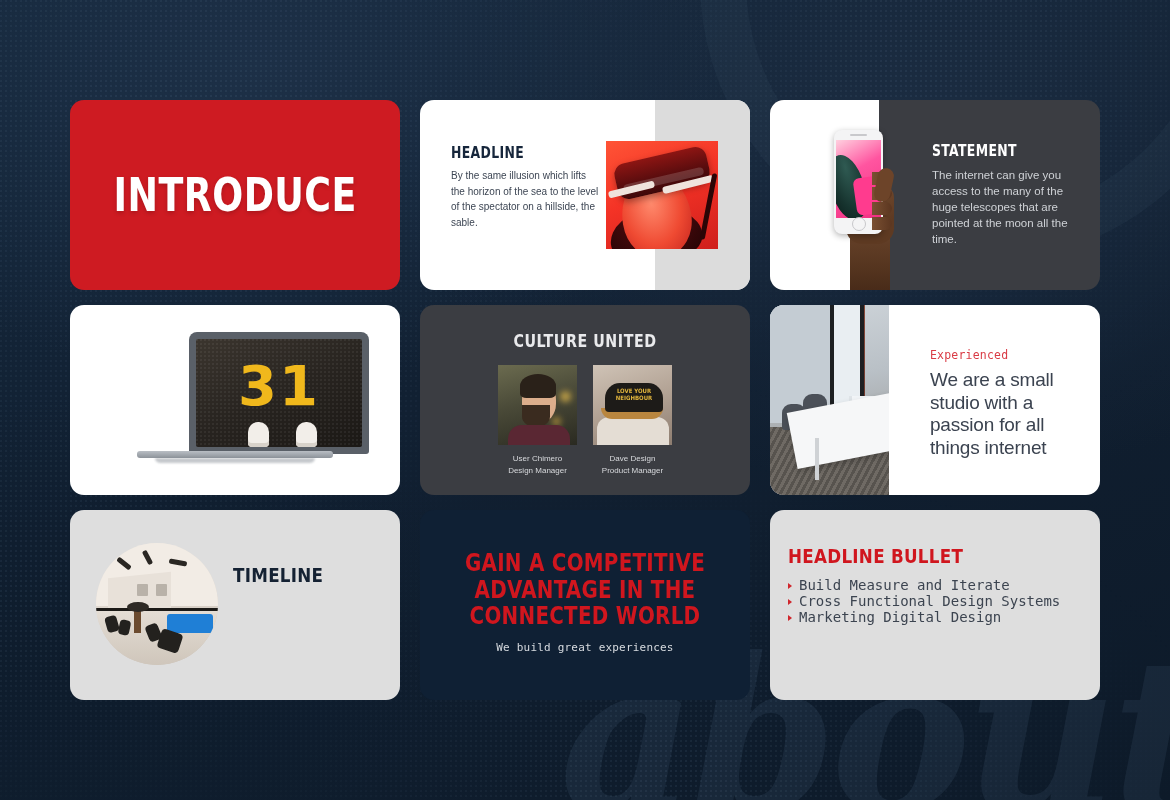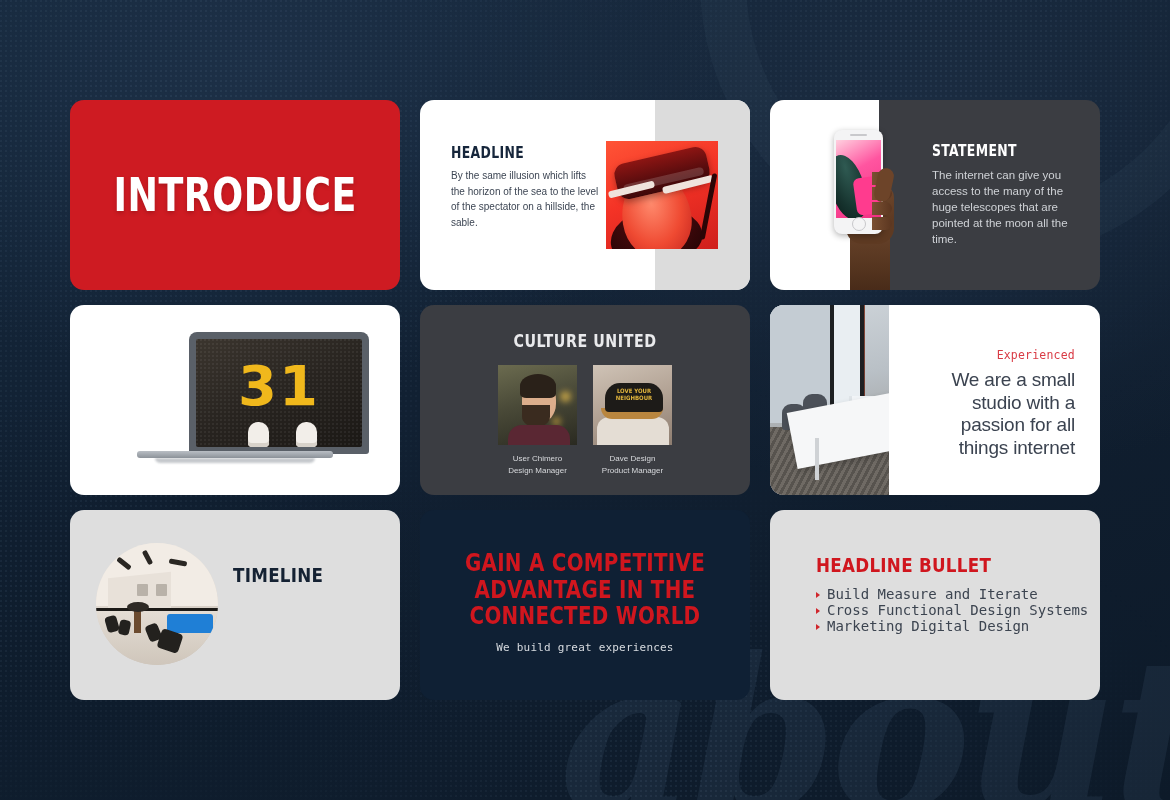--- a/index.html
+++ b/index.html
@@ -261,21 +261,21 @@
   .exp-photo .brick{position:absolute;left:58%;top:0;width:22%;height:56%;background:linear-gradient(180deg,#8a4a3a,#6b372b);}
   .exp-photo .win{position:absolute;left:50%;top:-4%;width:22%;height:58%;border:4px solid #1d1f22;background:#e9eef2;}
   .exp-photo .win2{position:absolute;left:66%;top:48%;width:38%;height:46%;background:#f2f5f8;border-left:3px solid #dfe4e8;}
   .exp-photo .floor{position:absolute;left:0;bottom:0;width:100%;height:36%;
     background:repeating-linear-gradient(118deg,#6f6a64 0 3px,#57534e 3px 6px);}
   .exp-photo .table{position:absolute;left:18%;top:50%;width:110%;height:30%;background:#f6f7f8;transform:rotate(-11deg);box-shadow:0 3px 6px rgba(0,0,0,.2);}
   .exp-photo .chair{position:absolute;width:24px;height:26px;background:#4b5058;border-radius:9px 9px 3px 3px;}
   .exp-photo .chair.c1{left:12px;top:52%;}
   .exp-photo .chair.c2{left:33px;top:47%;}
   .exp-photo .leg{position:absolute;left:38%;bottom:8%;width:4px;height:22%;background:#cfd2d5;}
-  .exp-text{position:absolute;left:160px;top:43px;width:145px;text-align:right;}
+  .exp-text{position:absolute;left:160px;top:43px;width:145px;}
   .exp-kicker{
     font-family:"DejaVu Sans Mono","Liberation Mono",monospace;
     font-size:11.5px;color:#d93b45;letter-spacing:.2px;margin-bottom:7px;
   }
   .exp-head{font-size:19px;line-height:22.5px;color:#3b4350;letter-spacing:-.2px;}
 
   
   .s-timeline{background:#dedede;}
   .tl-circle{
     position:absolute;left:26px;top:33px;width:122px;height:122px;border-radius:50%;overflow:hidden;
@@ -324,21 +324,21 @@
     font-weight:700;font-size:24px;line-height:26.5px;color:#d0161e;
     text-align:center;letter-spacing:.3px;transform:scaleX(.92);margin-top:-6px;
   }
   .gain-sub{
     font-family:"DejaVu Sans Mono","Liberation Mono",monospace;
     font-size:11px;color:#d6dadf;margin-top:11px;letter-spacing:.2px;
   }
 
   
   .s-bullet{background:#dedede;}
-  .bl-wrap{position:absolute;left:46px;top:34px;width:280px;margin-top:9px;}
+  .bl-wrap{position:absolute;left:18px;top:34px;width:280px;}
   .bl-title{
     font-family:"DejaVu Sans Condensed","Liberation Sans Narrow","Liberation Sans",sans-serif;
     font-weight:700;font-size:20px;color:#d0161e;letter-spacing:.3px;
     transform:scaleX(.93);transform-origin:left center;margin-bottom:9px;
   }
 </style>
 </head>
 <body>
 
 <div id="bg-base"></div>

